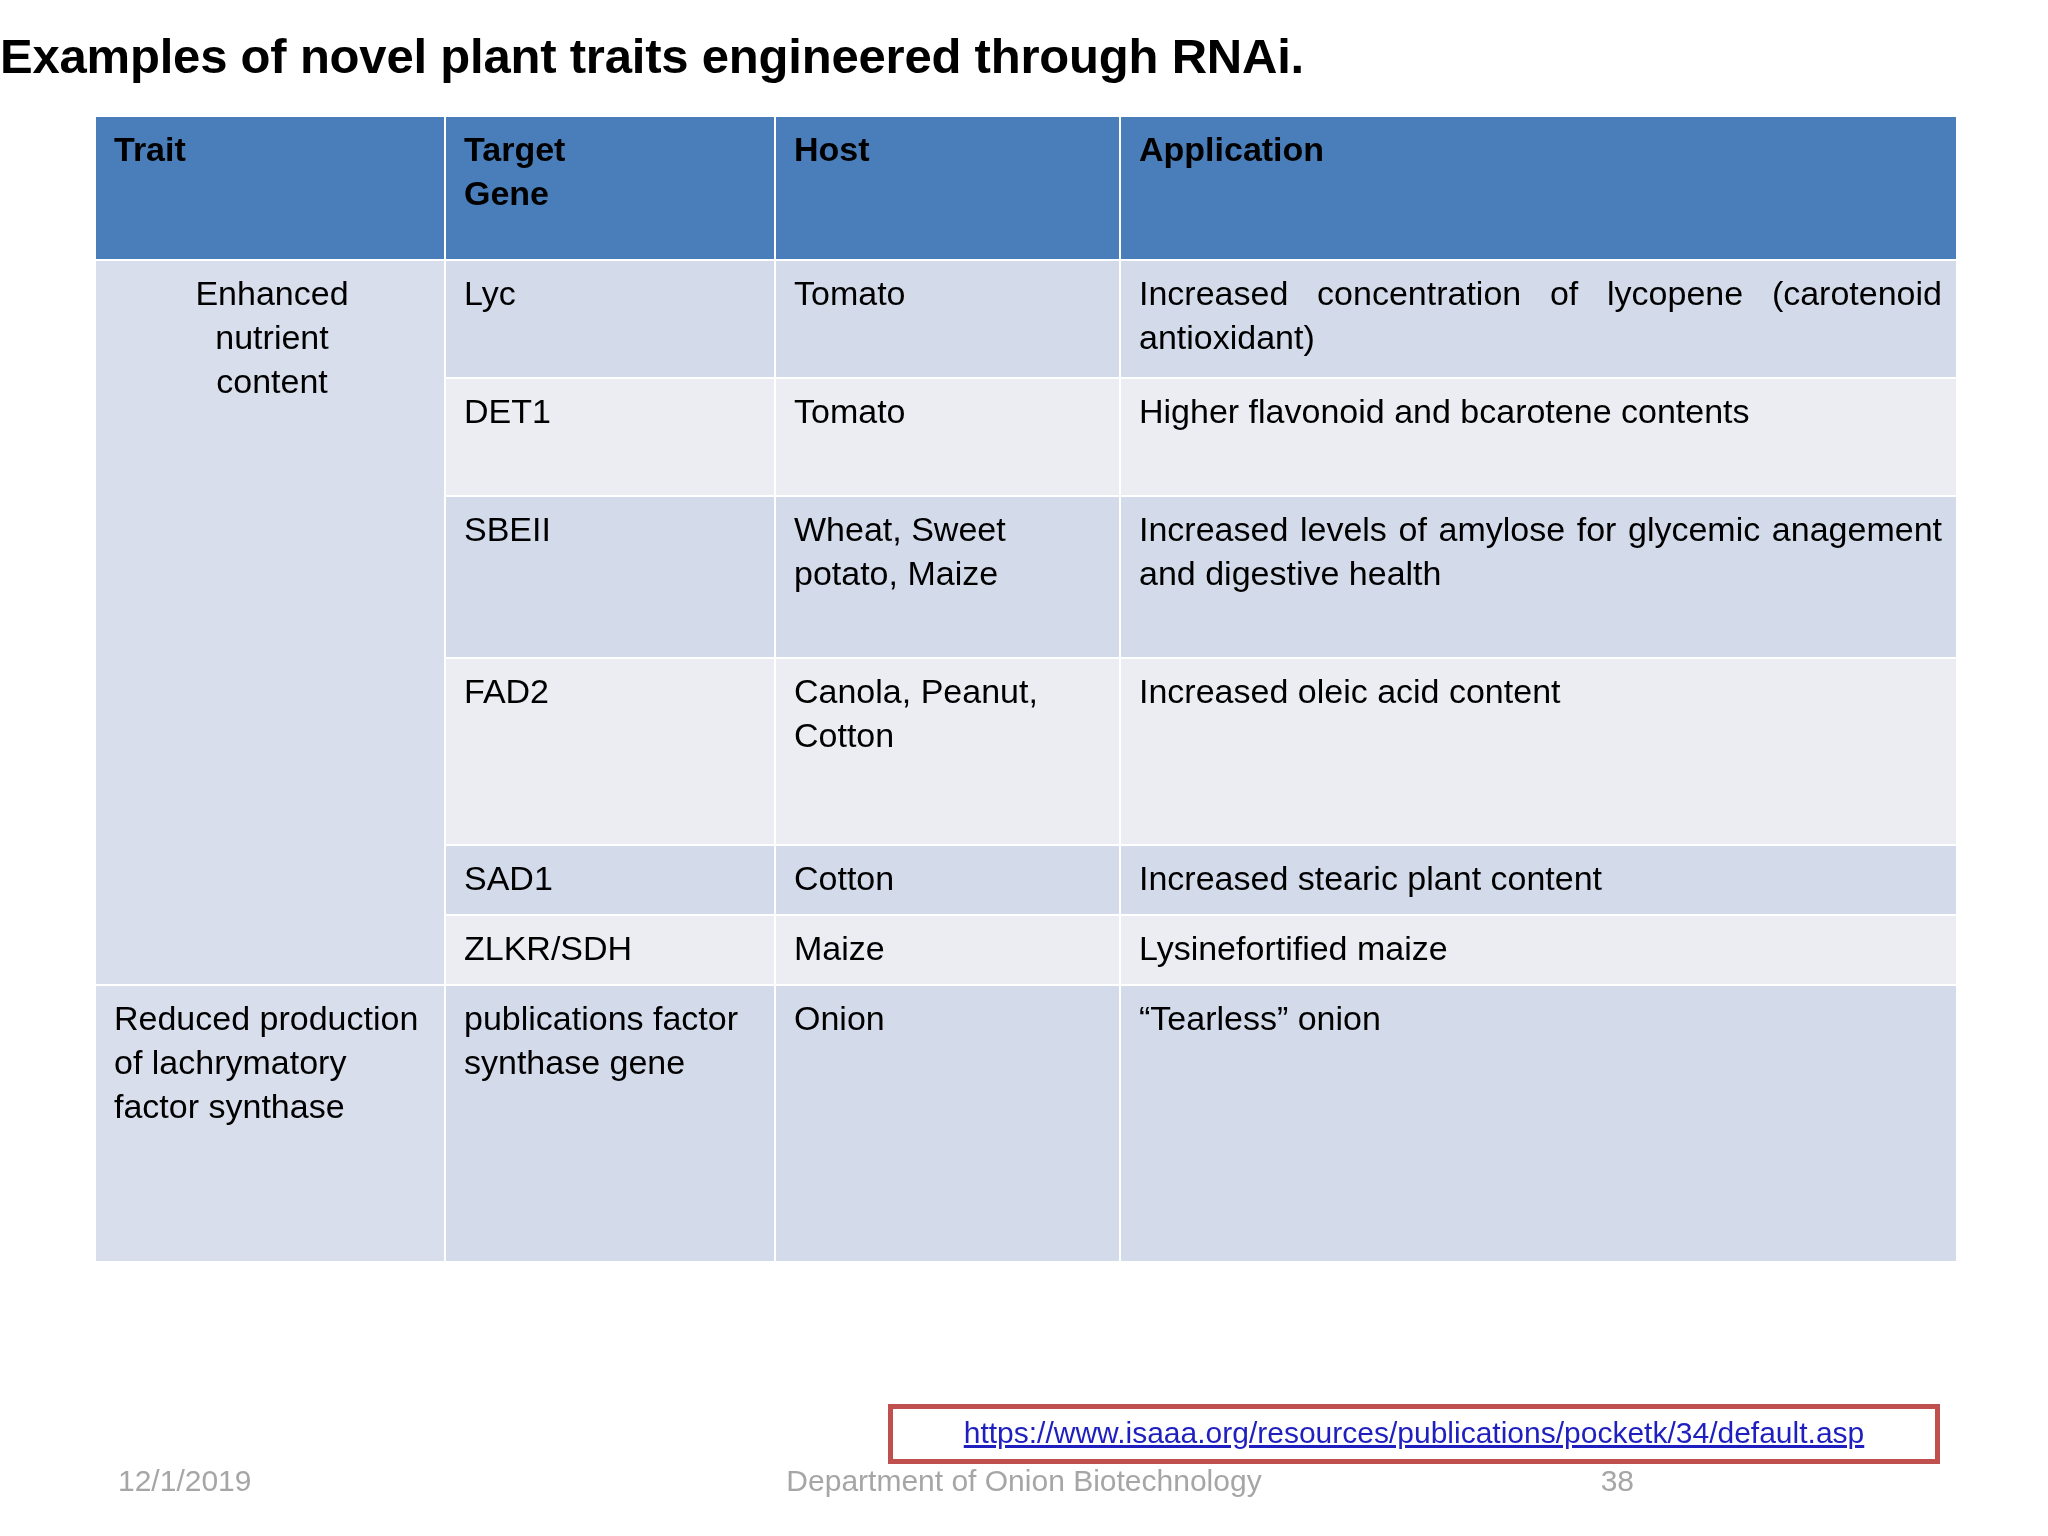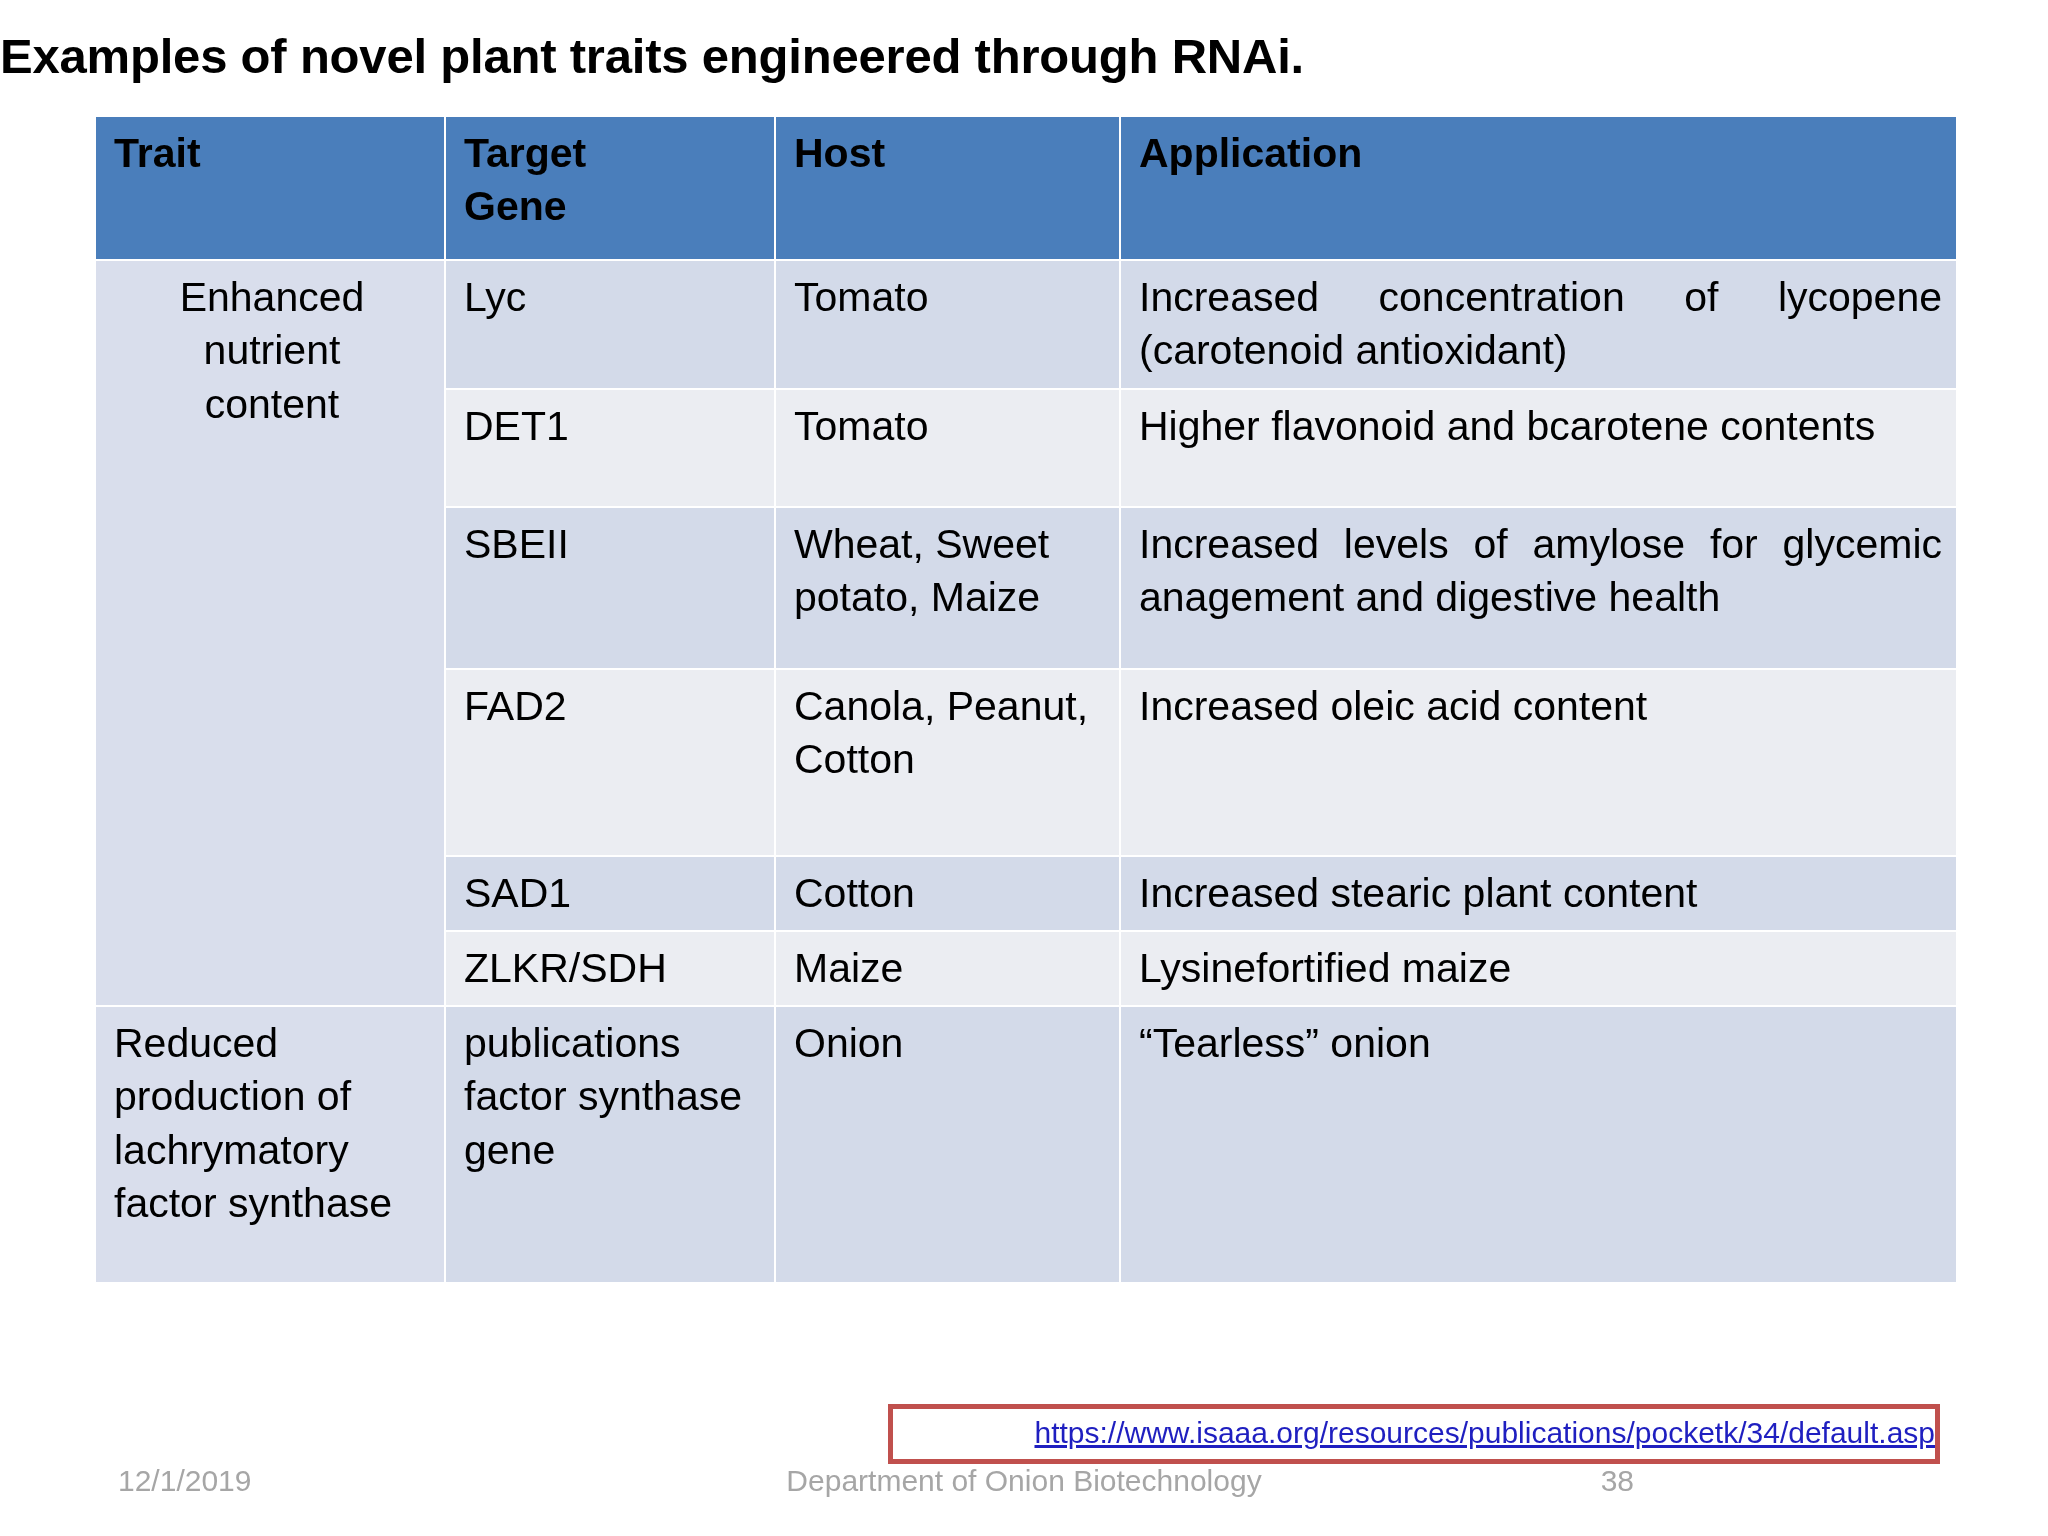--- a/index.html
+++ b/index.html
@@ -53,21 +53,21 @@
 
   table.traits col.c-trait { width: 350px; }
   table.traits col.c-gene  { width: 330px; }
   table.traits col.c-host  { width: 345px; }
   table.traits col.c-app   { width: 837px; }
 
   table.traits th, table.traits td {
     vertical-align: top;
     padding: 10px 14px 10px 18px;
     border: 2px solid #ffffff;
-    font-size: 41px;
+    font-size: 34px;
     line-height: 1.30;
     color: #000000;
   }
 
   thead th {
     background: #4A7EBB;
     color: #ffffff;
     font-weight: bold;
     font-size: 34px;
     height: 122px;
@@ -113,21 +113,21 @@
   
   .link-box {
     position: absolute;
     left: 888px;
     top: 1404px;
     width: 1052px;
     box-sizing: border-box;
     border: 5px solid #C0504D;
     background: #ffffff;
     padding: 7px 0 9px 0;
-    text-align: right;
+    text-align: center;
   }
   .link-box a {
     font-size: 30px;
     color: #1F1FC0;
     text-decoration: underline;
     font-family: "Liberation Sans", sans-serif;
     white-space: nowrap;
   }
 
   

